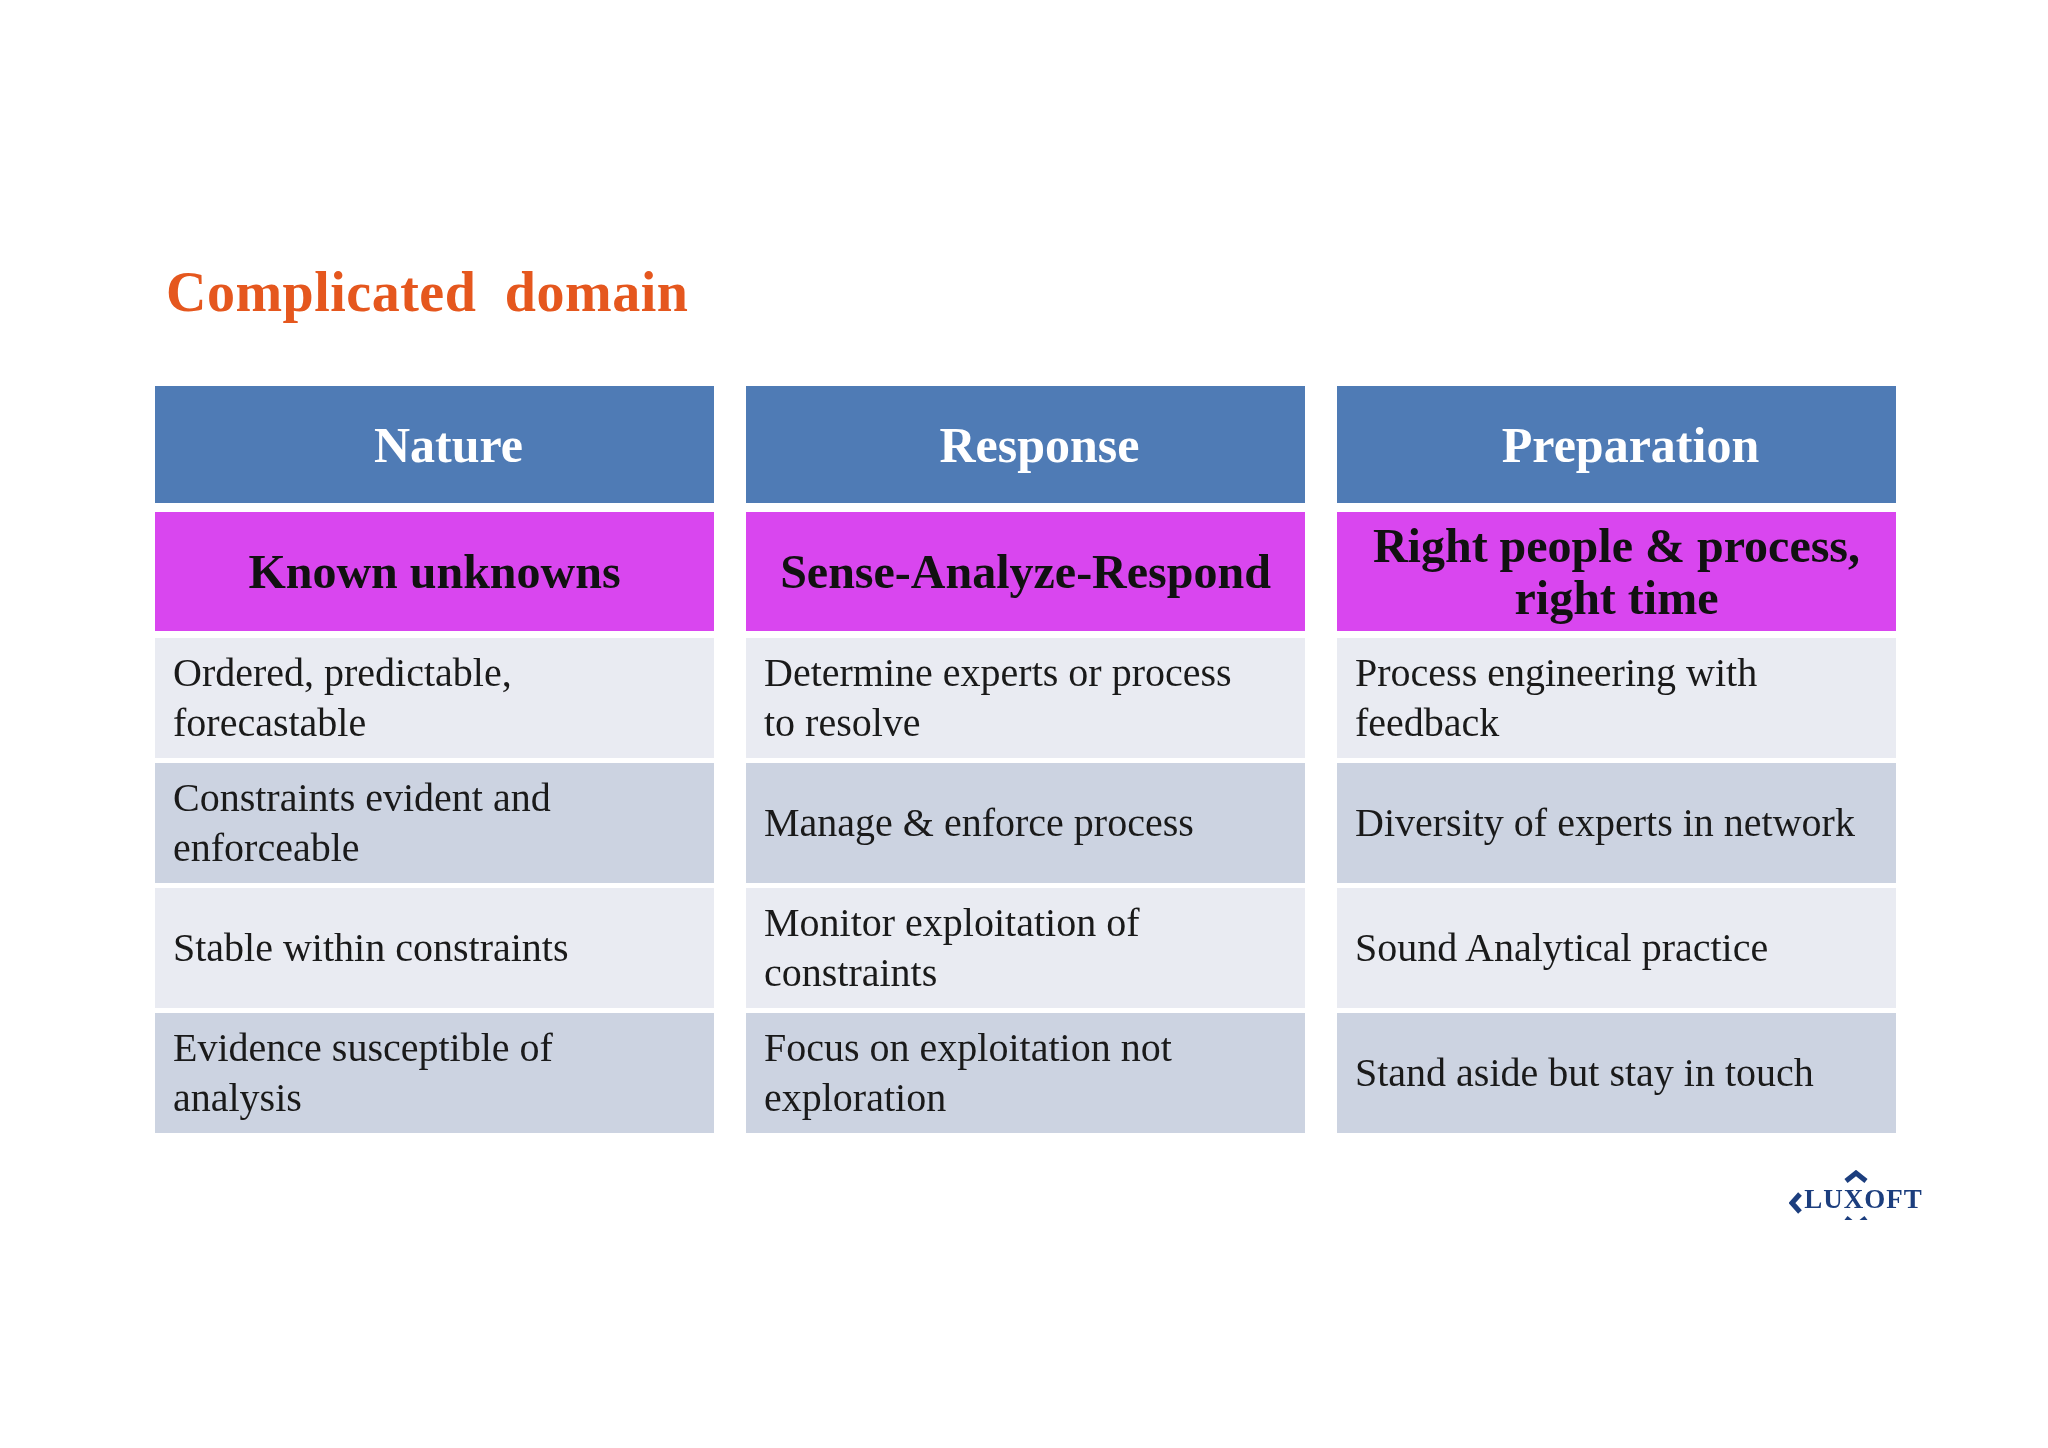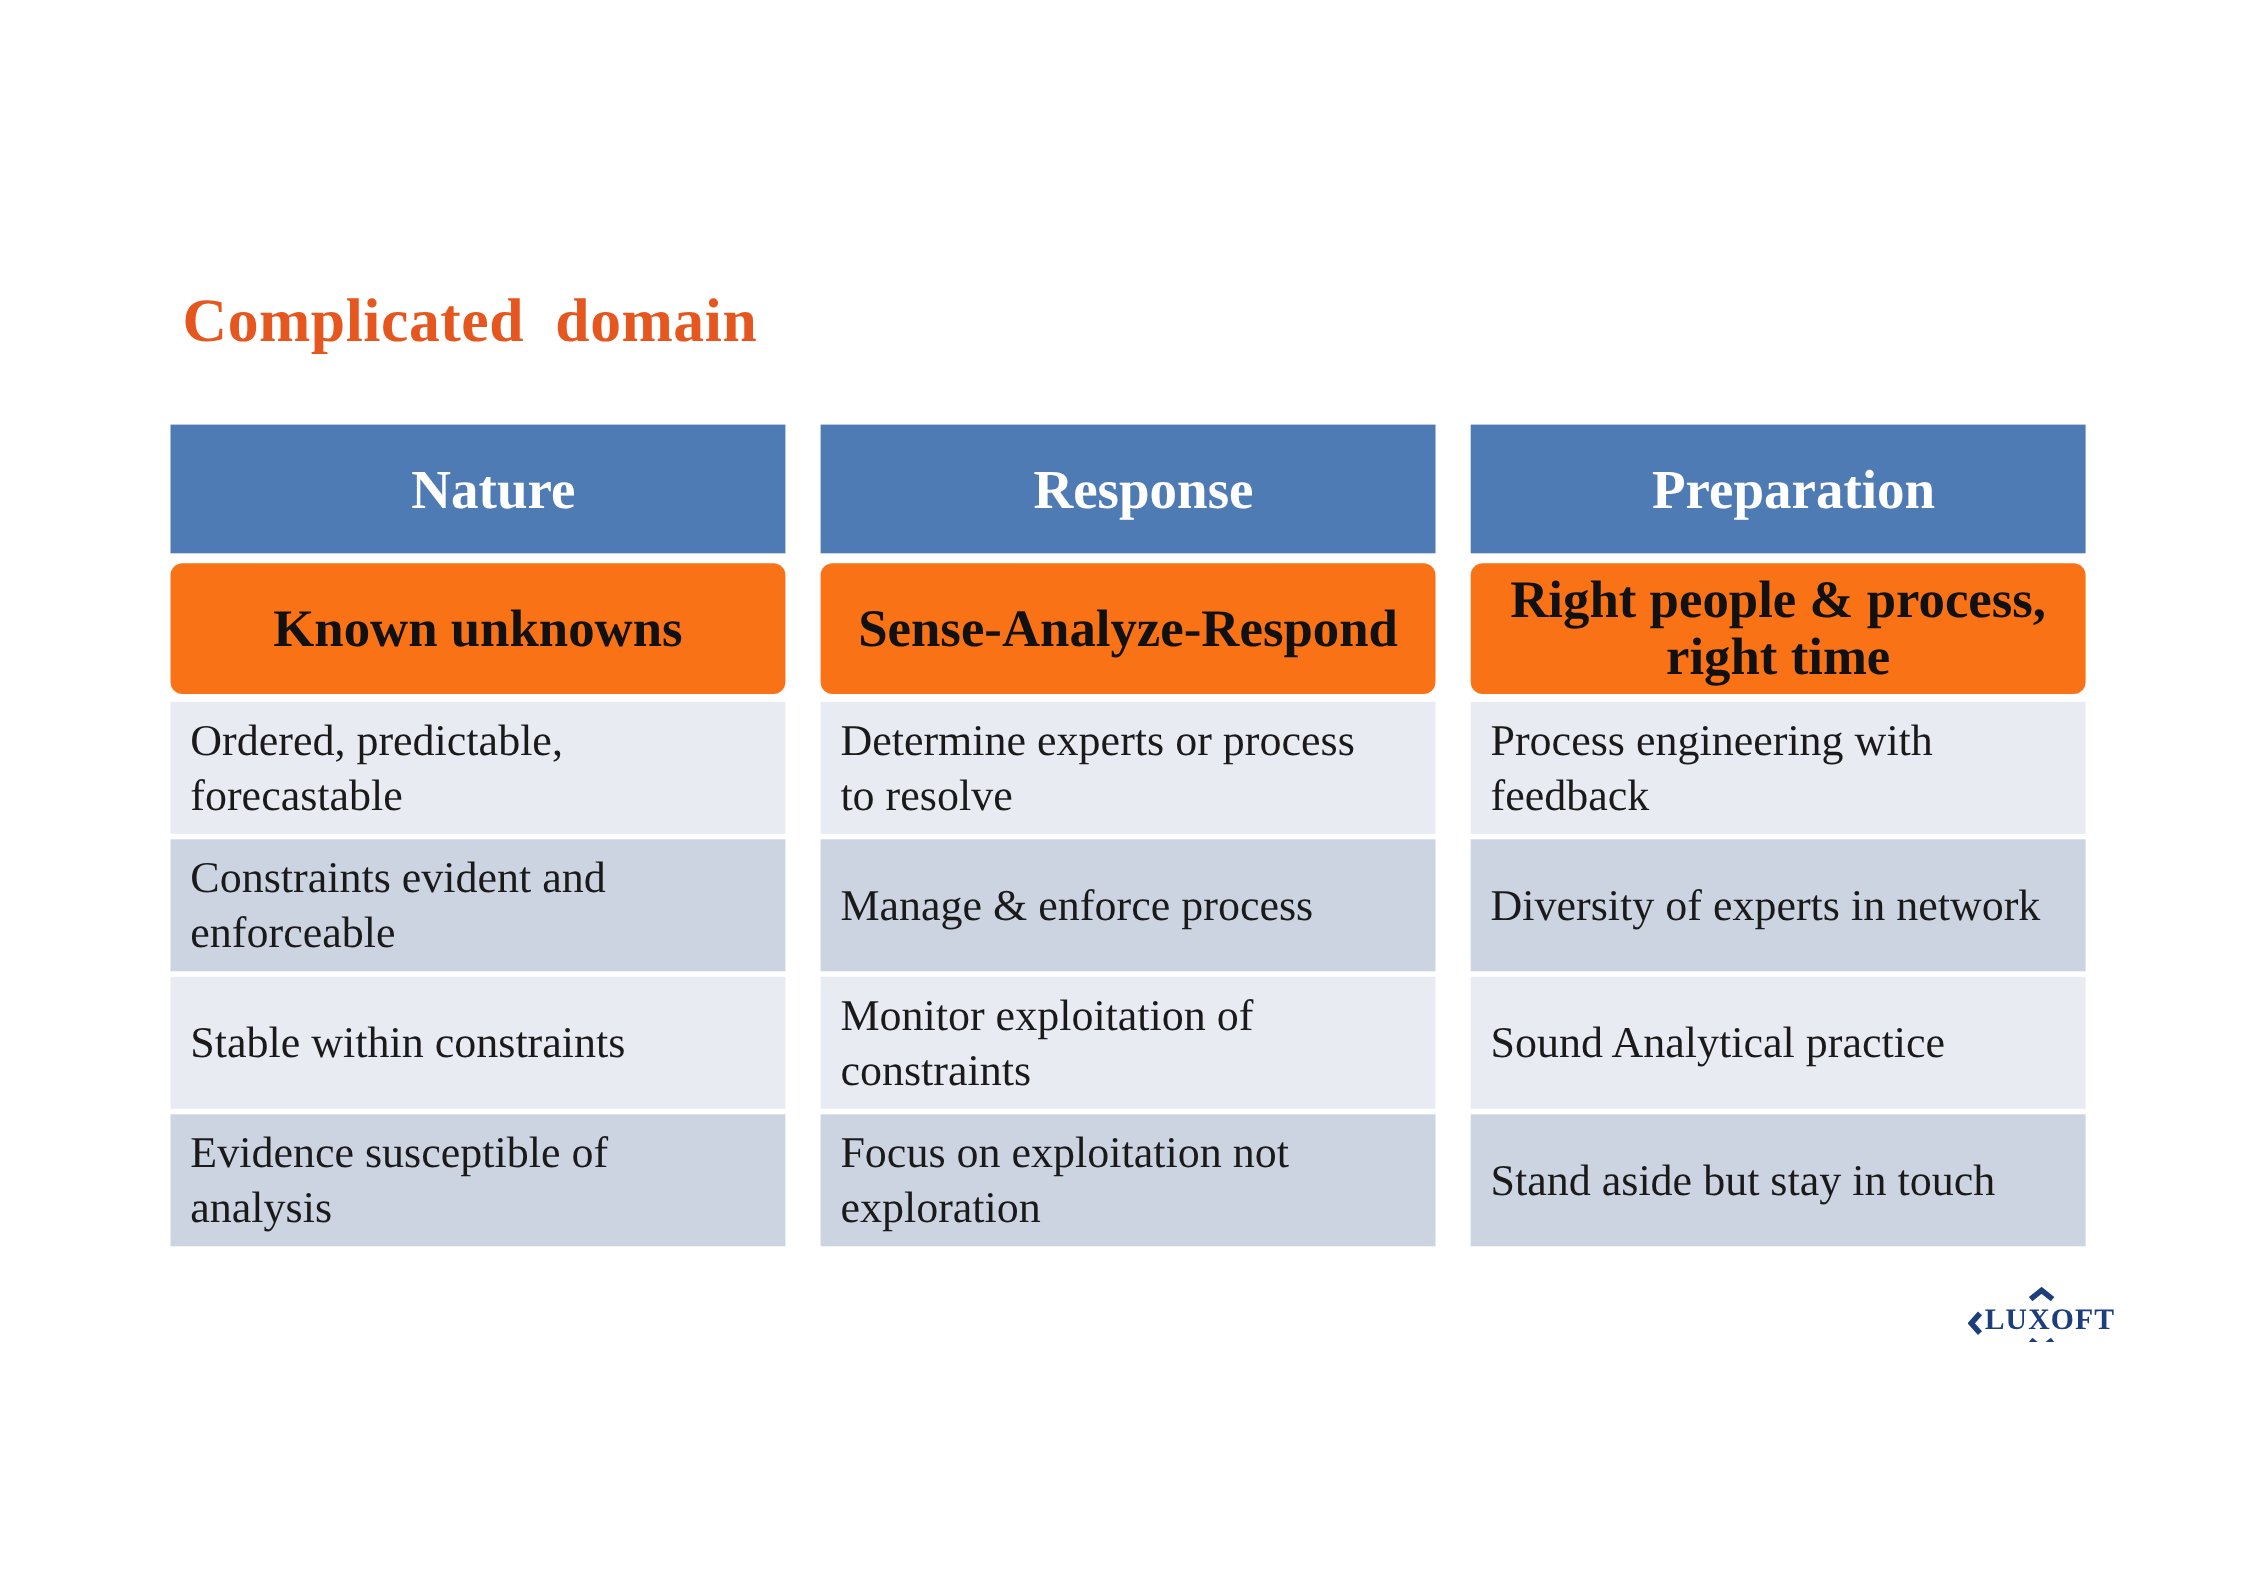--- a/index.html
+++ b/index.html
@@ -20,25 +20,24 @@
     display:flex;gap:32px;
   }
   .col{width:559px;display:flex;flex-direction:column;}
   .cell{box-sizing:border-box;display:flex;align-items:center;}
   .hdr{
     height:117px;margin-bottom:9px;background:#4F7BB5;
     justify-content:center;
     color:#ffffff;font-size:50px;font-weight:bold;padding-left:28px;
   }
   .sub{
-    height:119px;margin-bottom:7px;background:#f97316;
+    height:119px;margin-bottom:7px;background:#d946ef;
     justify-content:center;text-align:center;
     color:#111111;font-size:48px;font-weight:bold;line-height:1.08;
     padding:0 28px;
-    border-radius:11px;
   }
   .row{
     height:120px;margin-bottom:5px;
     color:#1a1a1a;font-size:40px;line-height:1.25;
     padding-left:18px;padding-right:12px;
   }
   .row:last-child{margin-bottom:0;}
   .row.light{background:#E9EBF2;}
   .row.dark{background:#CCD3E1;}
   .row p{margin:0;max-width:505px;}

